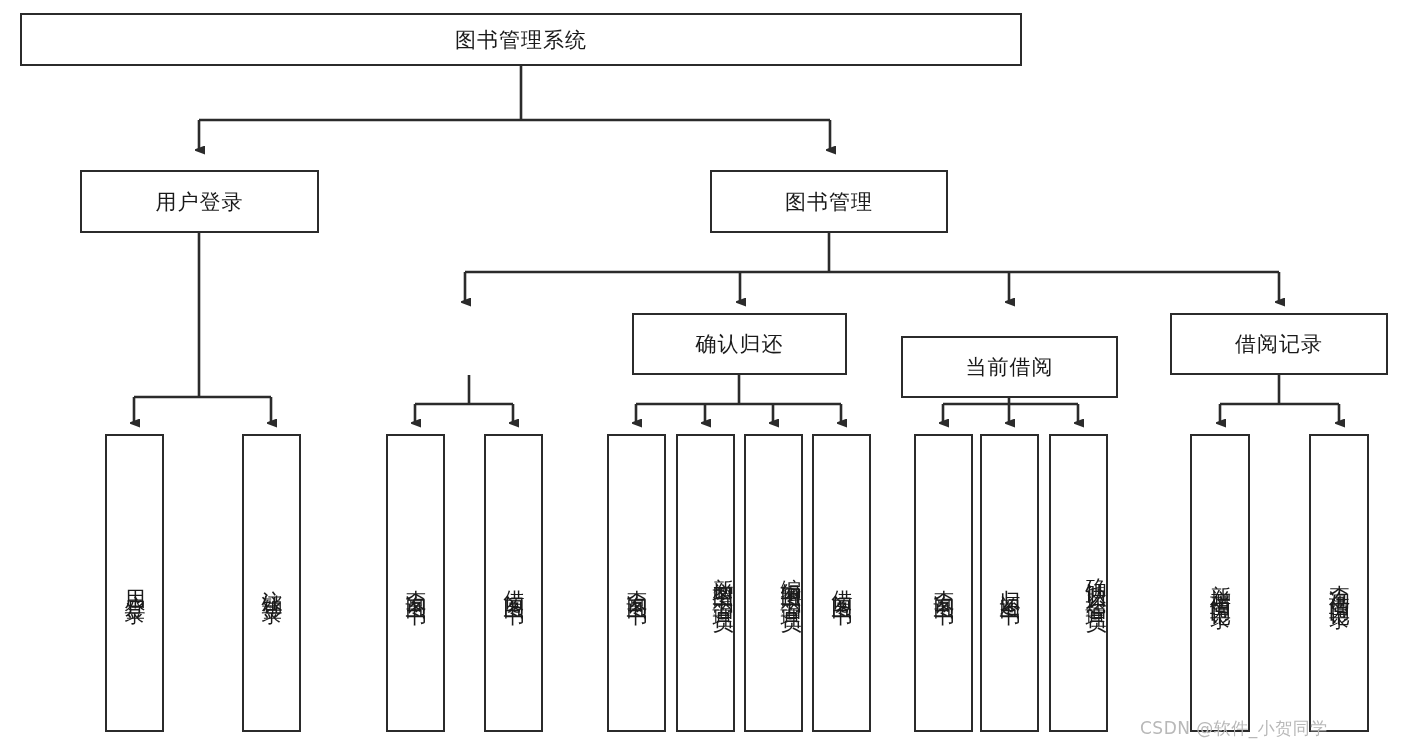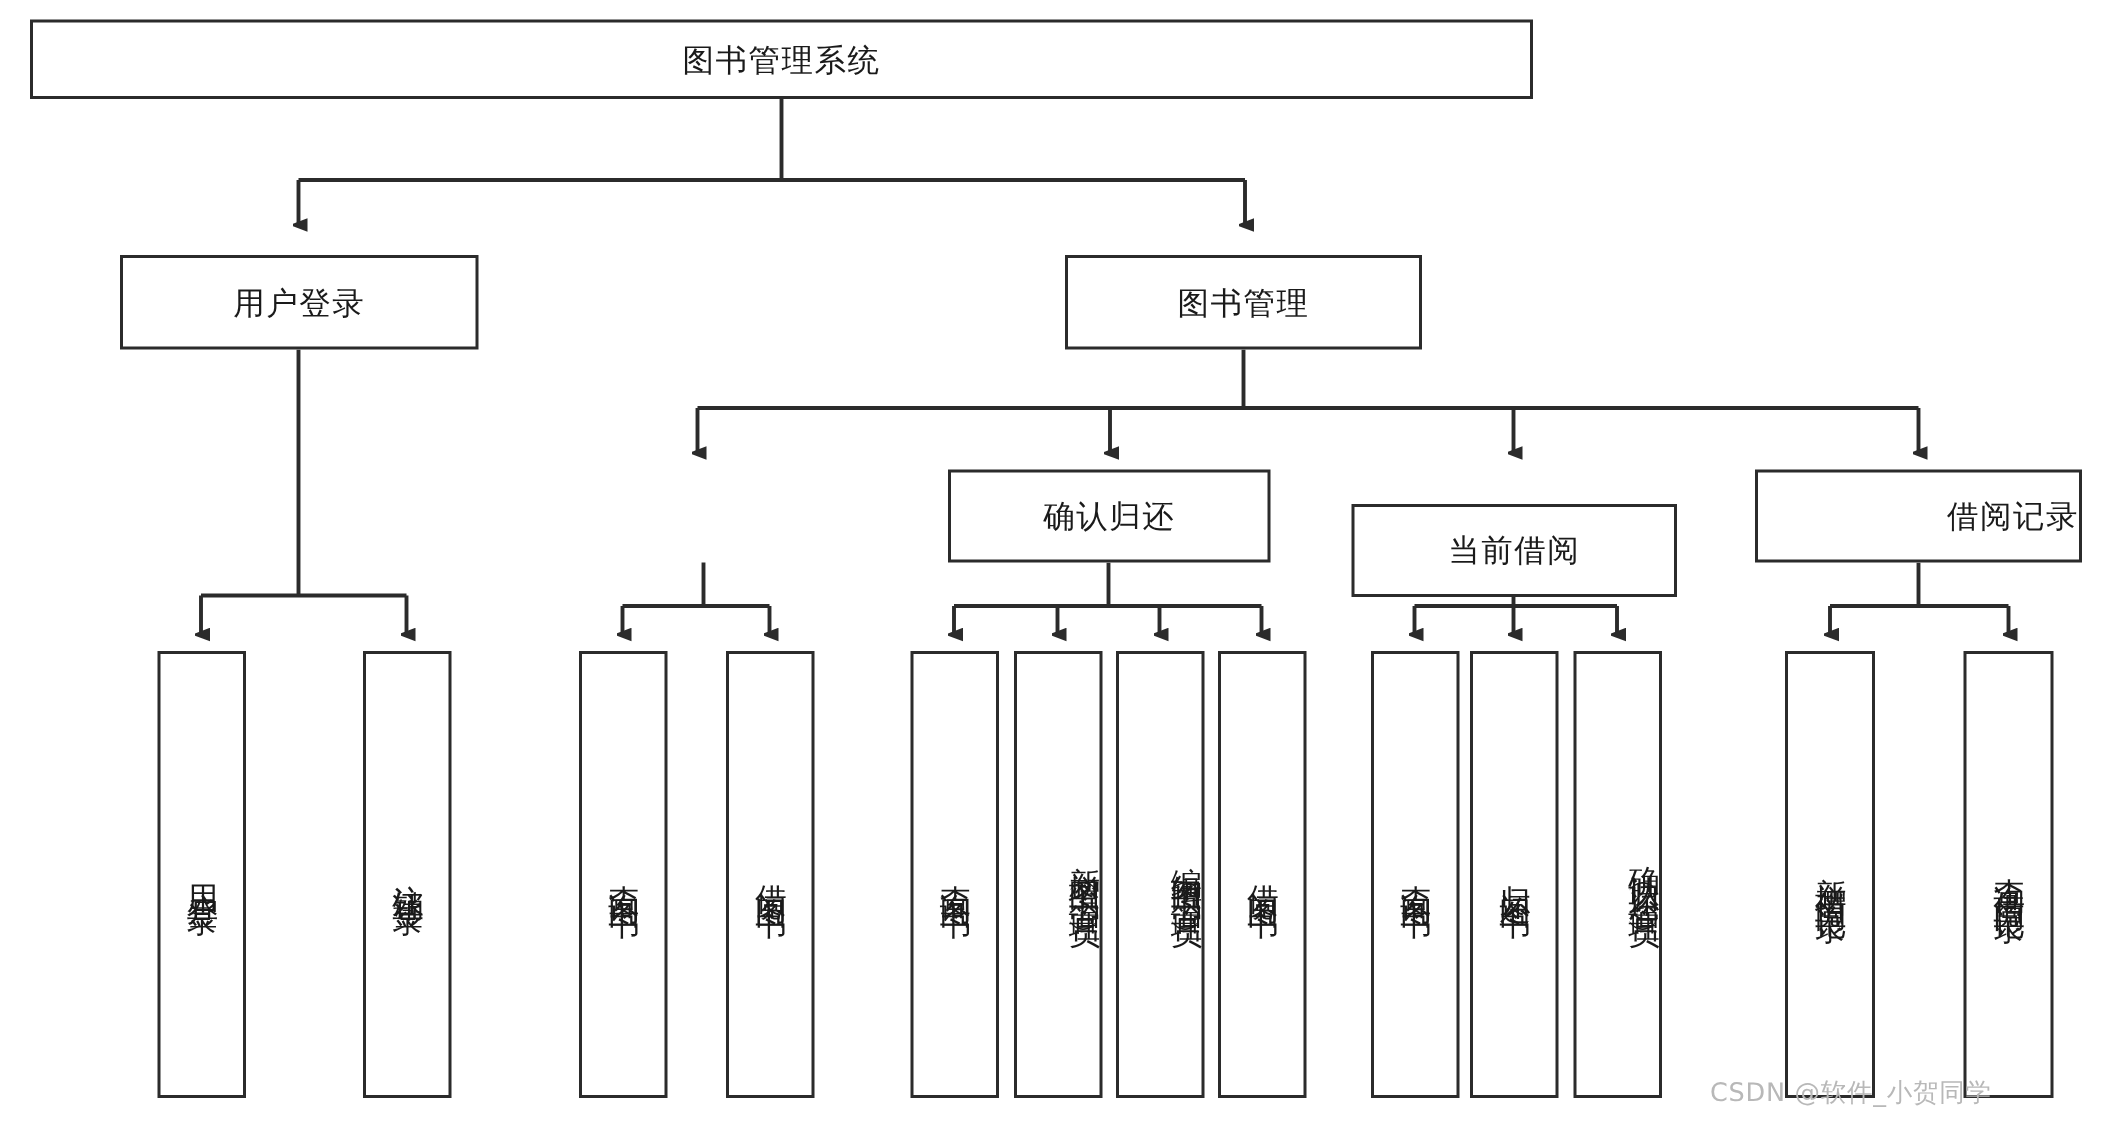--- a/index.html
+++ b/index.html
@@ -136,21 +136,21 @@
 
 
   <div class="node horiz" style="left:632px; top:313px; width:215px; height:62px;">
     <span class="node-label">确认归还</span>
   </div>
 
   <div class="node horiz" style="left:901px; top:313px; width:217px; height:62px;margin-top:23px;">
     <span class="node-label">当前借阅</span>
   </div>
 
-  <div class="node horiz" style="left:1170px; top:313px; width:218px; height:62px;justify-content:flex-end;">
+  <div class="node horiz" style="left:1170px; top:313px; width:218px; height:62px;">
     <span class="node-label">借阅记录</span>
   </div>
 
   <div class="node vert mid" style="left:105px; top:434px; width:59px; height:298px;">
     <span class="node-label">用户登录</span>
   </div>
 
   <div class="node vert mid" style="left:242px; top:434px; width:59px; height:298px;">
     <span class="node-label">注销登录</span>
   </div>

